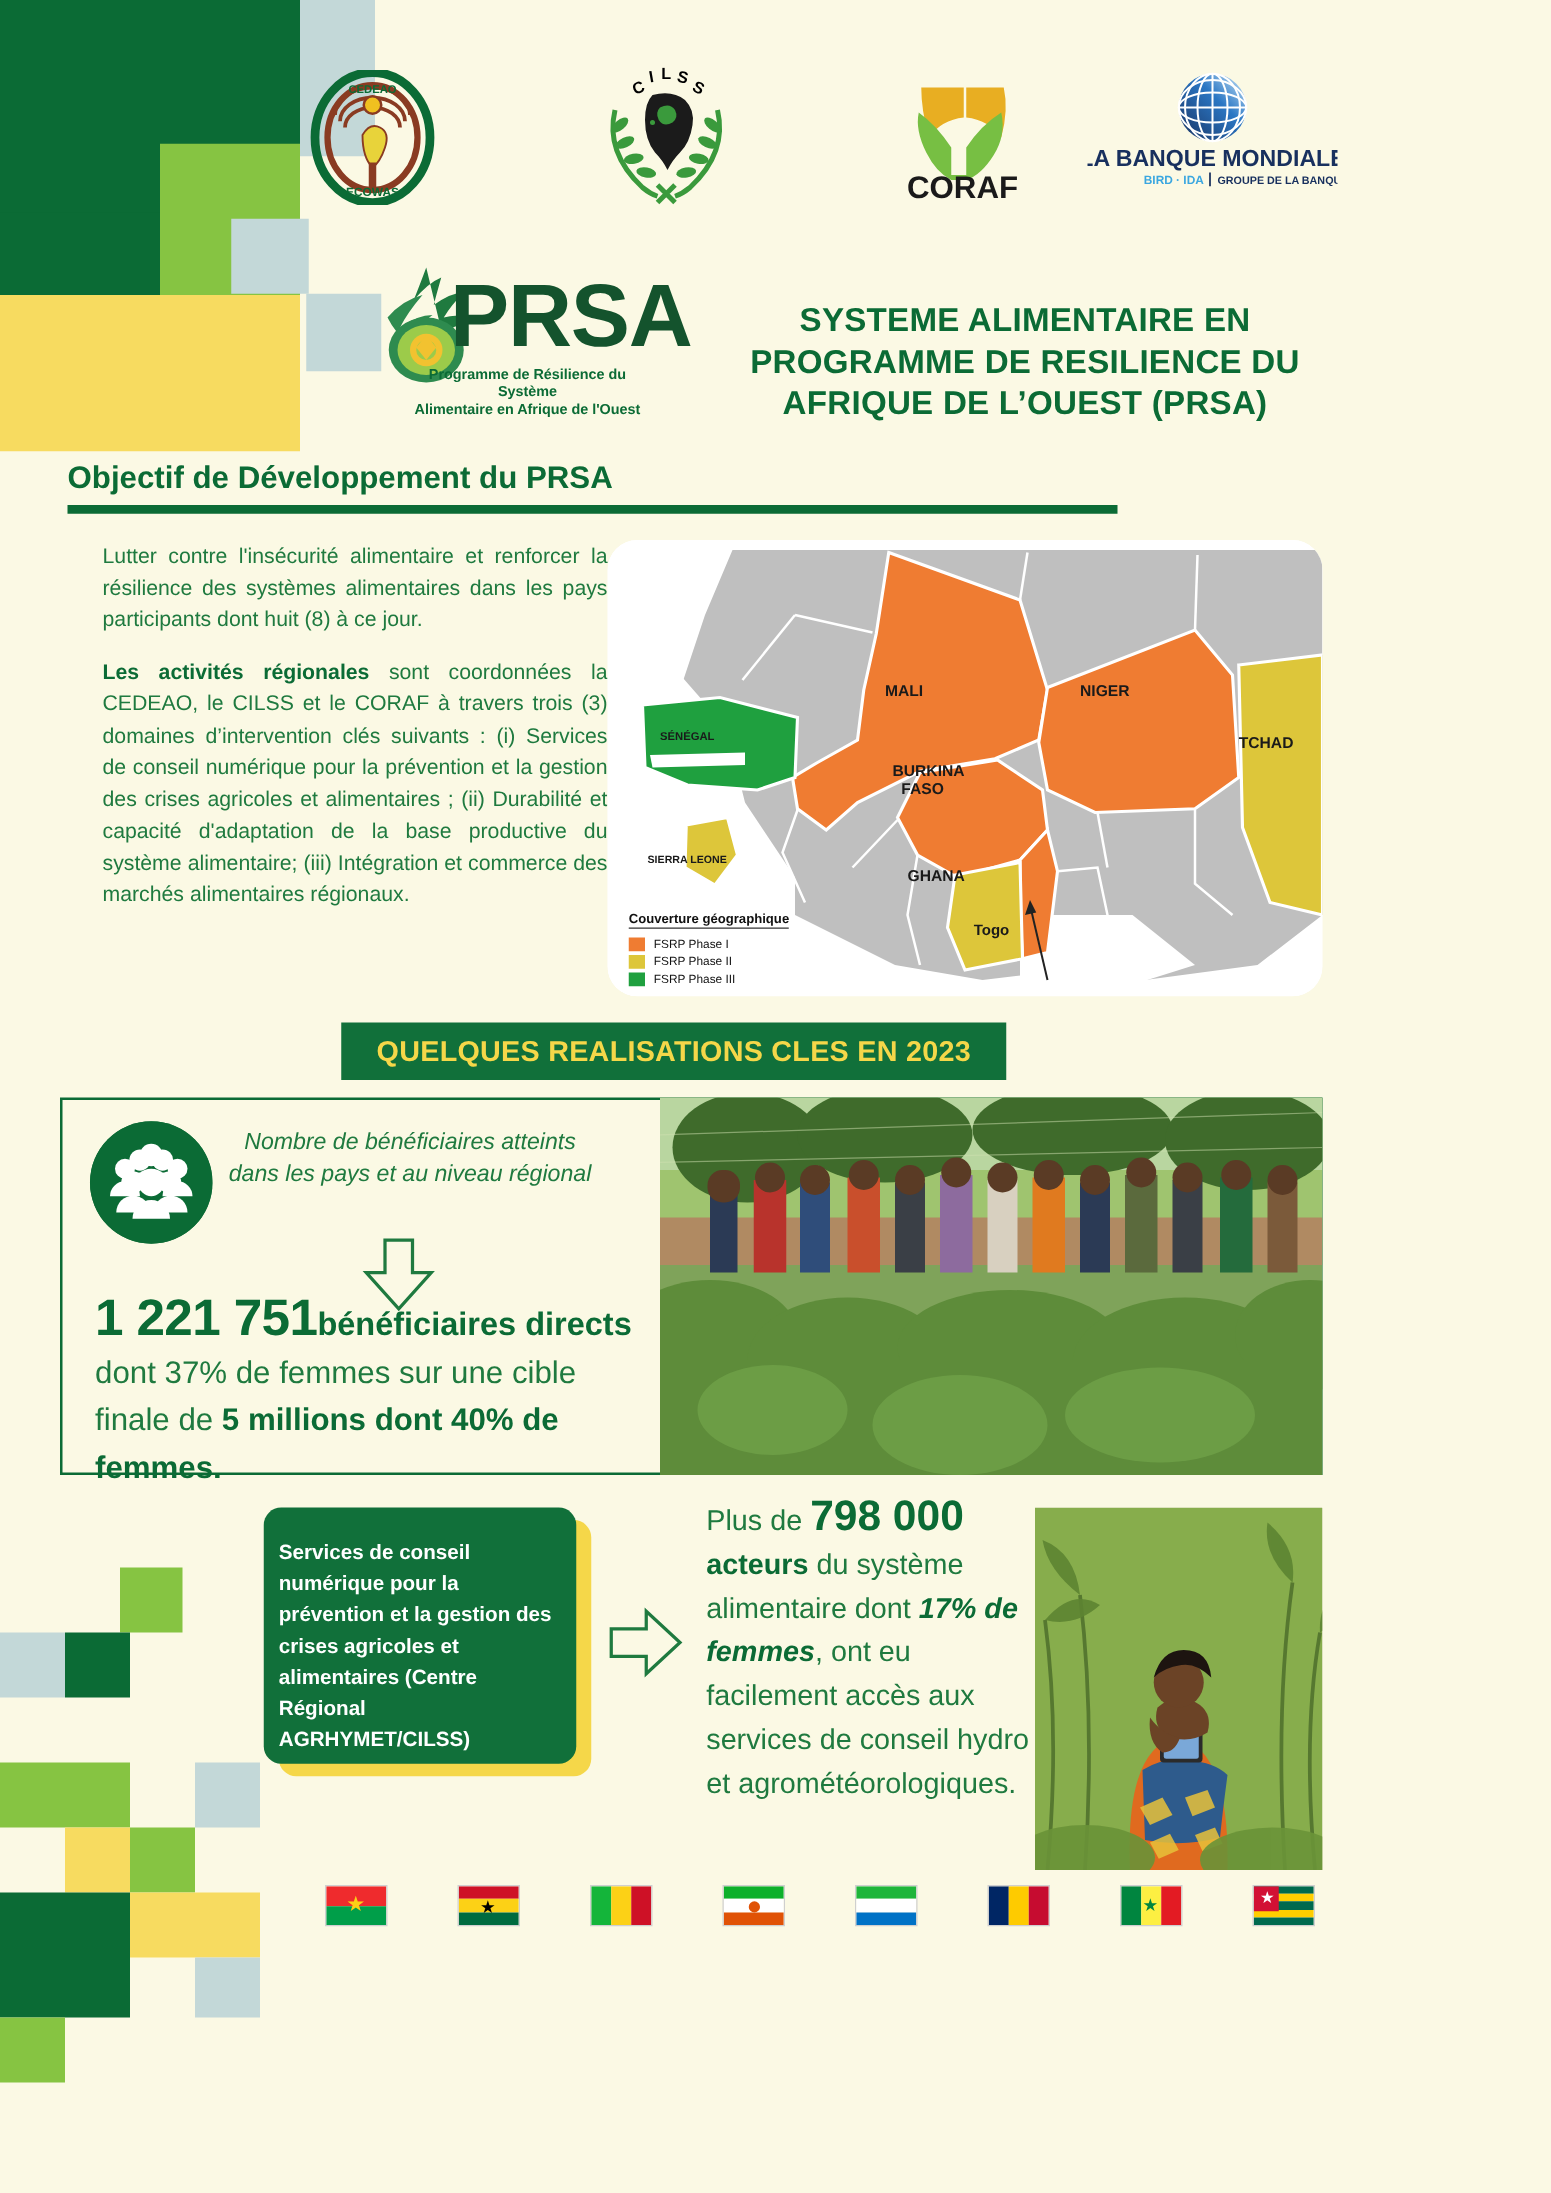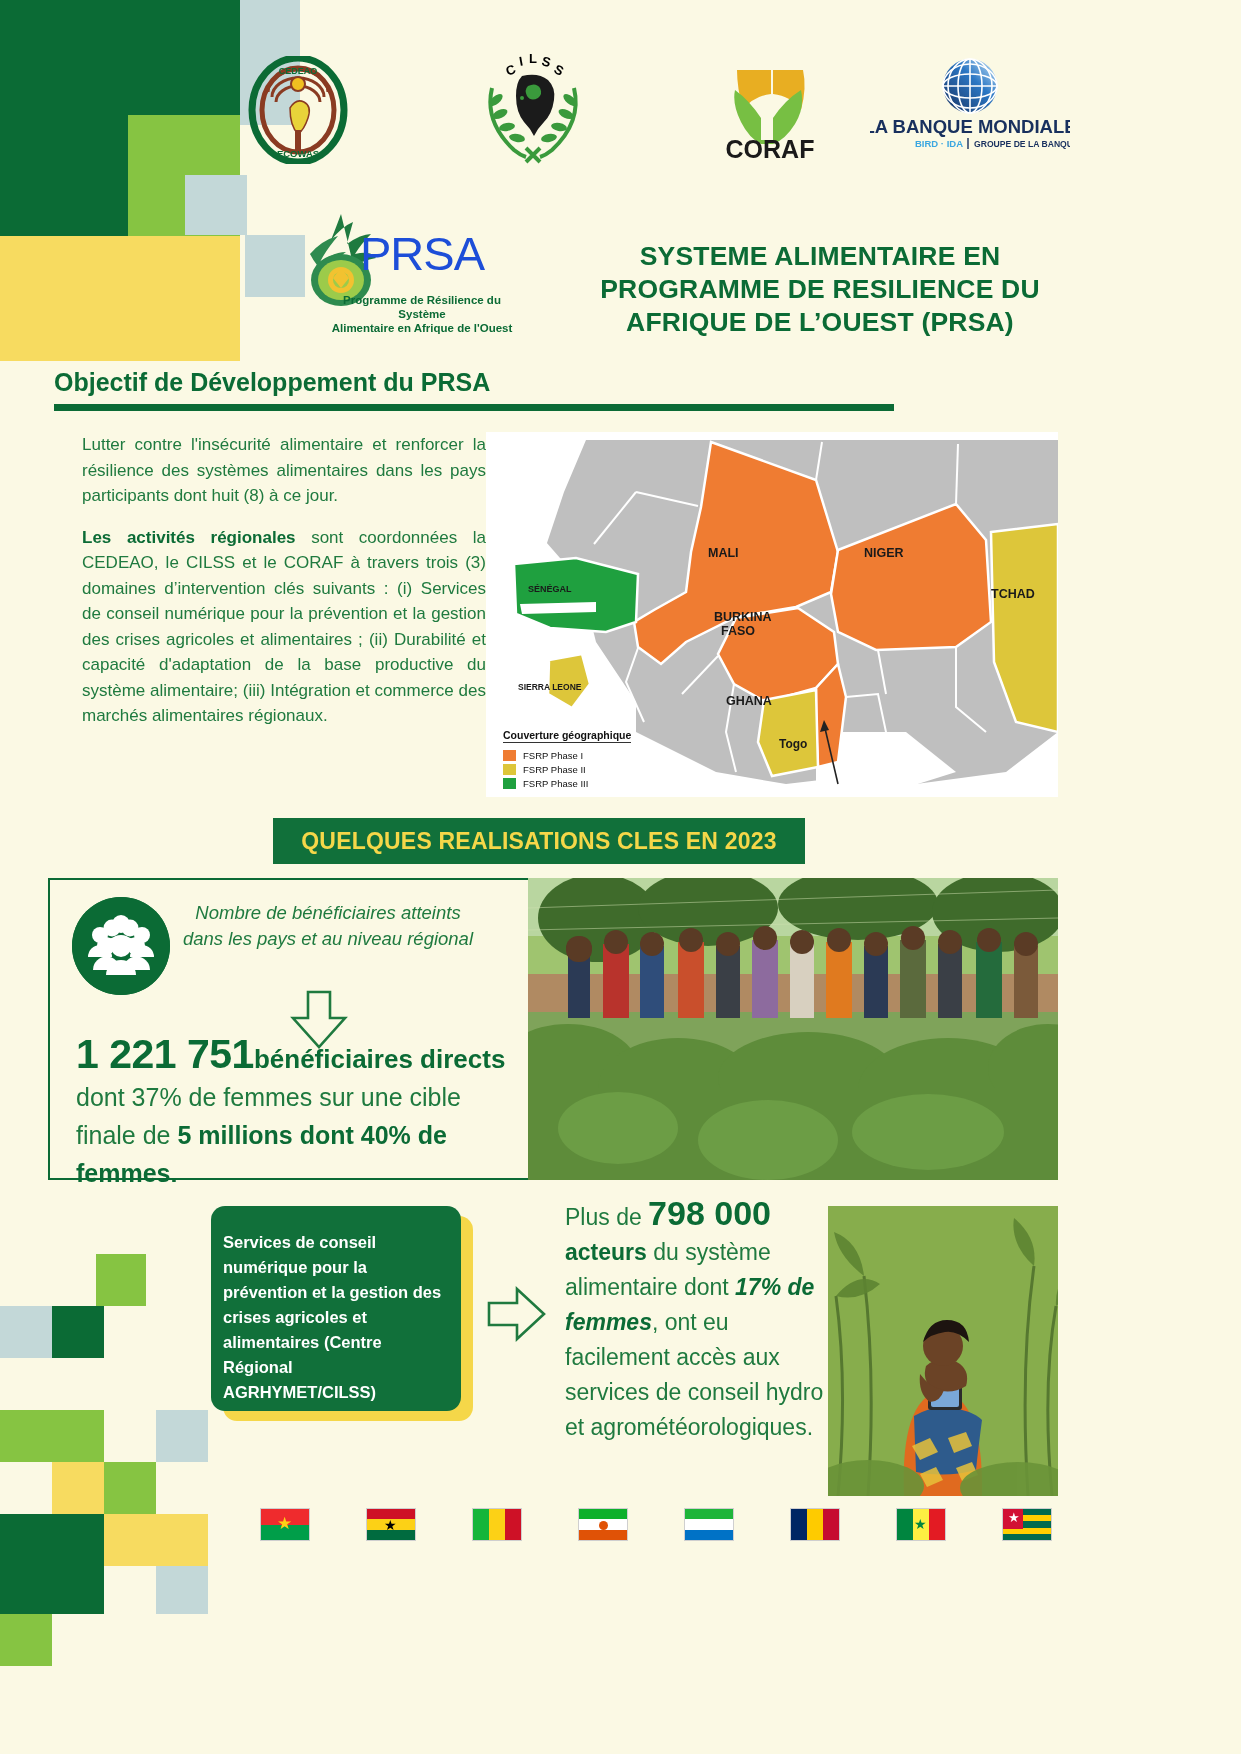--- a/index.html
+++ b/index.html
@@ -38,21 +38,21 @@
 
   .ecowas { left: 248px; top: 56px; width: 100px; height: 108px; }
   .cilss  { left: 478px; top: 54px; width: 110px; height: 110px; }
   .coraf  { left: 715px; top: 60px; width: 110px; height: 104px; }
   .wb     { left: 870px; top: 52px; width: 200px; height: 110px; }
 
   
   .prsa-wrap { position: absolute; left: 296px; top: 208px; width: 260px; height: 120px; }
   .prsa-text { position: absolute; left: 360px; top: 218px; }
   .prsa-word {
-    font-size: 47px; font-weight: normal; color: #1d4ed8; letter-spacing: -1px;
+    font-size: 71px; font-weight: bold; color: #14532d; letter-spacing: -1px;
     font-family: "Liberation Sans", sans-serif; line-height: 72px;
   }
   .prsa-sub {
     font-size: 11.5px; font-weight: bold; color: #0b6b35; line-height: 14px;
     text-align: center; margin-top: 3px; width: 200px; margin-left: -38px;
   }
 
   .head-title {
     position: absolute; left: 570px; top: 240px; width: 500px;
     font-size: 26.5px; font-weight: bold; color: #0b6b35;
@@ -74,21 +74,21 @@
     color: #1f7a3f; font-size: 17px; line-height: 25.5px;
     text-align: justify;
     margin-left: 28px;
   }
   .obj-body p { margin-bottom: 16px; }
   .strong-head { font-size: 17px; font-weight: bold; color: #0b6b35; }
 
   
   .map-box {
     position: absolute; left: 486px; top: 432px; width: 572px; height: 365px;
-    background: #ffffff; overflow: hidden;
+    background: #ffffff; overflow: hidden; border-radius: 24px;
   }
   .map-svg { position: absolute; left: 0; top: 0; }
   .legend {
     position: absolute; left: 17px; bottom: 8px; width: 160px;
     font-size: 9.5px; color: #111; font-family: "Liberation Sans", sans-serif;
   }
   .legend-title { font-weight: 600; border-bottom: 1px solid #333; display: inline-block;
                   margin-bottom: 4px; font-size: 10.5px; padding-bottom: 1px;}
   .legend-row { display: flex; align-items: center; margin-top: 3px; }
   .legend-swatch { width: 13px; height: 11px; margin-right: 7px; }

